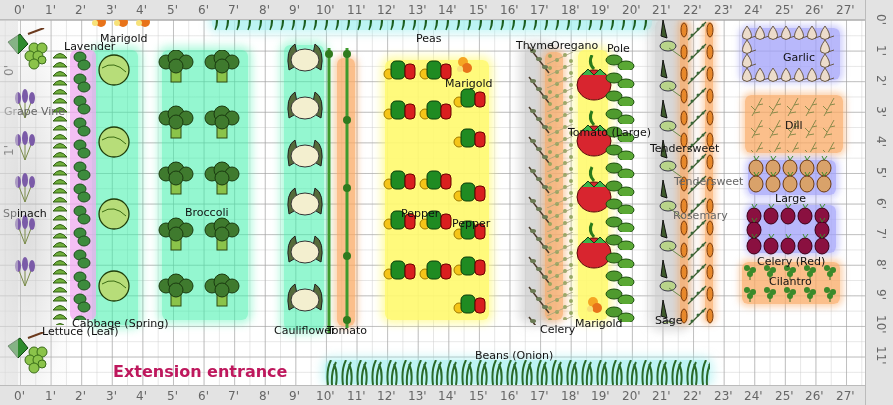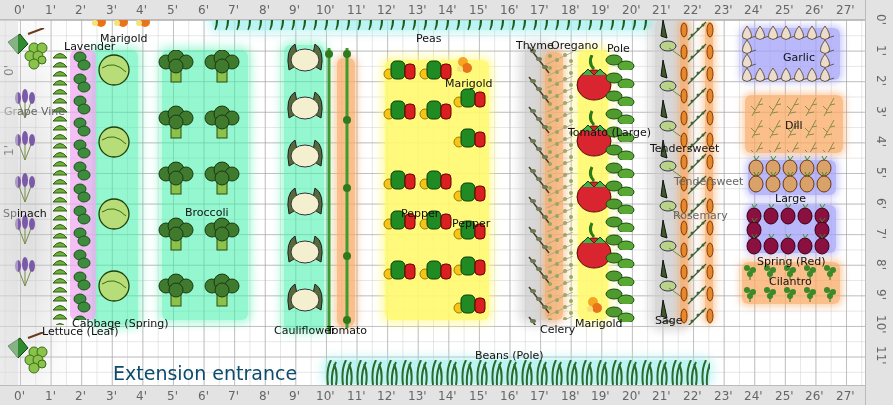--- a/index.html
+++ b/index.html
@@ -24,21 +24,21 @@
   .glow-green{background:rgba(60,240,170,.55);box-shadow:0 0 8px 4px rgba(60,240,170,.4)}
   .glow-orange{background:rgba(250,170,100,.75);box-shadow:0 0 6px 3px rgba(250,170,100,.5)}
   .glow-yellow{background:rgba(255,250,110,.9);box-shadow:0 0 8px 4px rgba(255,250,110,.6)}
   .glow-blue{background:rgba(160,160,250,.75);box-shadow:0 0 6px 3px rgba(160,160,250,.5)}
   .glow-cyan{background:rgba(160,240,240,.7);box-shadow:0 0 8px 4px rgba(160,240,240,.5)}
   .glow-grey{background:rgba(200,200,200,.7);box-shadow:0 0 10px 6px rgba(200,200,200,.6)}
   .glow-pink{background:rgba(240,170,240,.75)}
   .shade-left{position:absolute;left:0;top:20px;width:70px;height:365px;background:radial-gradient(ellipse at 40% 55%, rgba(190,190,190,.55), rgba(230,230,230,.15) 70%, transparent)}
   .plabel{position:absolute;font-size:11px;color:#111;white-space:nowrap;line-height:1}
   .plabel-grey{color:#666}
-  .entrance{position:absolute;font-size:19px;font-weight:normal;color:#0c4a6e;white-space:nowrap}
+  .entrance{position:absolute;font-size:16px;font-weight:bold;color:#be185d;white-space:nowrap}
   .plant{position:absolute}
 </style>
 </head>
 <body>
 
 <div class="canvas">
   <div class="grid"></div>
   <div class="shade-left"></div>
 
   <div class="bed glow-cyan" style="left:212px;top:10px;width:440px;height:20px"></div>
@@ -461,23 +461,23 @@
   <span class="plabel" style="left:568px;top:127px">Tomato (Large)</span>
   <span class="plabel" style="left:540px;top:324px">Celery</span>
   <span class="plabel" style="left:575px;top:318px">Marigold</span>
   <span class="plabel" style="left:650px;top:143px">Tendersweet</span>
   <span class="plabel plabel-grey" style="left:674px;top:176px">Tendersweet</span>
   <span class="plabel plabel-grey" style="left:673px;top:210px">Rosemary</span>
   <span class="plabel" style="left:655px;top:315px">Sage</span>
   <span class="plabel" style="left:783px;top:52px">Garlic</span>
   <span class="plabel" style="left:785px;top:120px">Dill</span>
   <span class="plabel" style="left:775px;top:193px">Large</span>
-  <span class="plabel" style="left:757px;top:256px">Spring (Red)</span>
+  <span class="plabel" style="left:757px;top:256px">Celery (Red)</span>
   <span class="plabel" style="left:769px;top:276px">Cilantro</span>
-  <span class="plabel" style="left:475px;top:350px">Beans (Pole)</span>
+  <span class="plabel" style="left:475px;top:350px">Beans (Onion)</span>
 
   <span class="entrance" style="left:113px;top:362px">Extension entrance</span>
 
   <div class="ruler-top">
     <span class="tick-label" style="left:14px;top:3px">0'</span>
     <span class="tick-label" style="left:45px;top:3px">1'</span>
     <span class="tick-label" style="left:75px;top:3px">2'</span>
     <span class="tick-label" style="left:106px;top:3px">3'</span>
     <span class="tick-label" style="left:136px;top:3px">4'</span>
     <span class="tick-label" style="left:167px;top:3px">5'</span>

